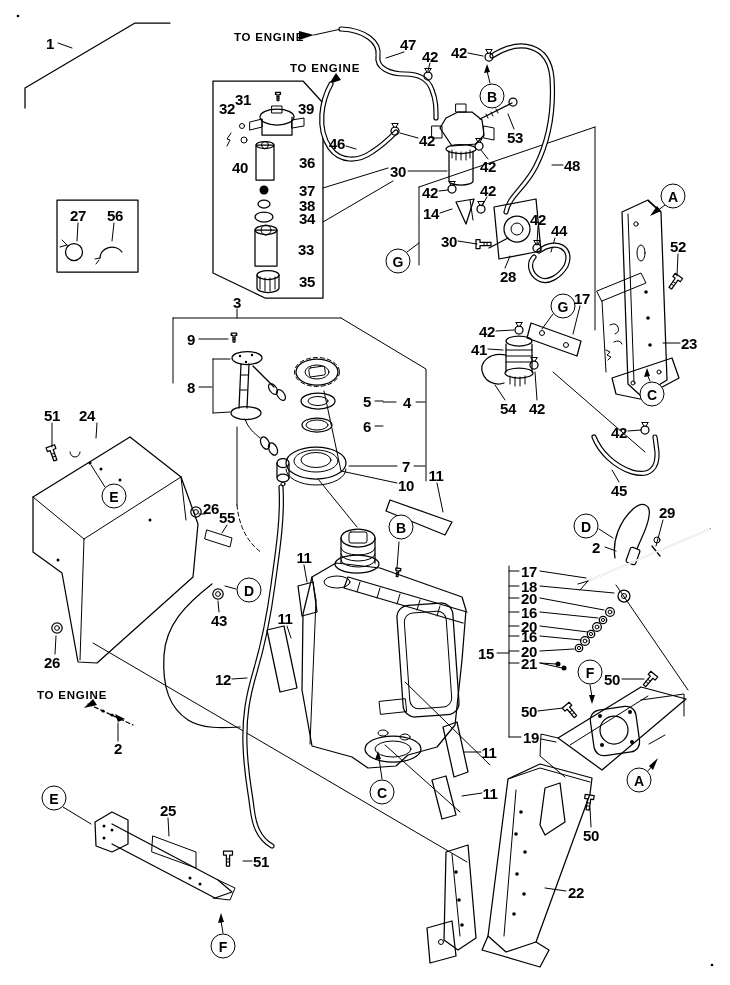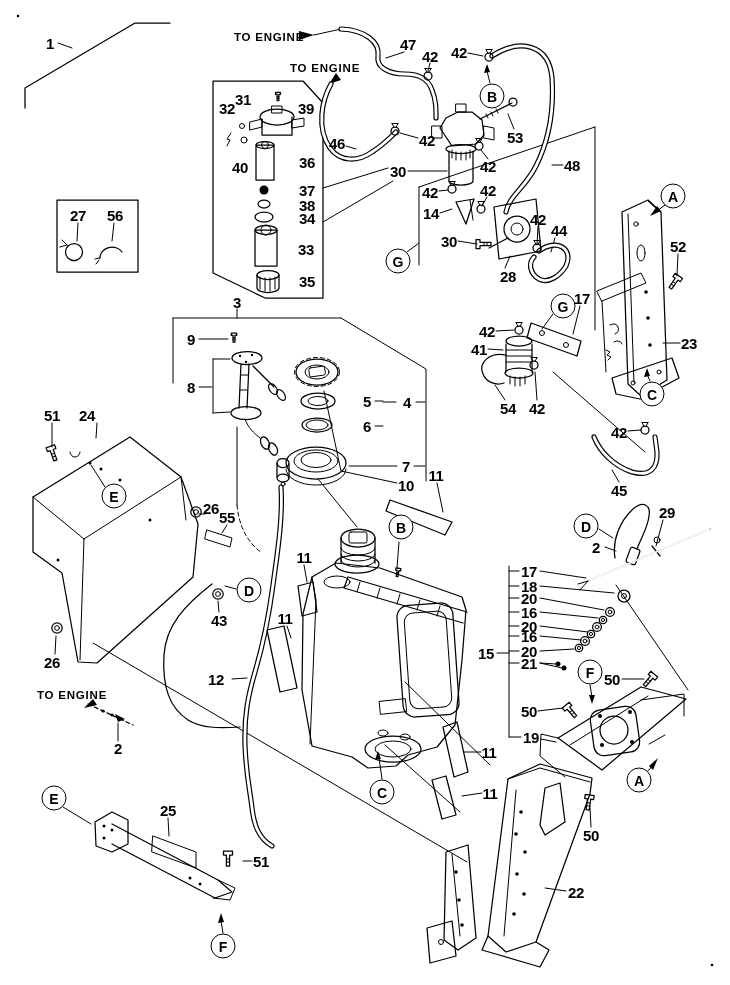--- a/index.html
+++ b/index.html
@@ -414,21 +414,21 @@
       <div class="callout" style="left: 406px; top: 466px;">7</div>
       <div class="callout" style="left: 436px; top: 475px;">11</div>
       <div class="callout" style="left: 406px; top: 485px;">10</div>
       <div class="callout" style="left: 52px; top: 415px;">51</div>
       <div class="callout" style="left: 87px; top: 415px; text-align: right;">24</div>
       <div class="callout" style="left: 211px; top: 508px;">26</div>
       <div class="callout" style="left: 227px; top: 517px;">55</div>
       <div class="callout" style="left: 219px; top: 620px;">43</div>
       <div class="callout" style="left: 52px; top: 662px;">26</div>
       <div class="callout" style="left: 118px; top: 748px;">2</div>
-      <div class="callout" style="left: 216px; top: 679px;">12</div>
+      <div class="callout" style="left: 223px; top: 679px;">12</div>
       <div class="callout" style="left: 304px; top: 557px;">11</div>
       <div class="callout" style="left: 285px; top: 618px;">11</div>
       <div class="callout" style="left: 582px; top: 298px;">17</div>
       <div class="callout" style="left: 689px; top: 343px;">23</div>
       <div class="callout" style="left: 678px; top: 246px;">52</div>
       <div class="callout" style="left: 619px; top: 432px;">42</div>
       <div class="callout" style="left: 619px; top: 490px;">45</div>
       <div class="callout" style="left: 479px; top: 349px;">41</div>
       <div class="callout" style="left: 487px; top: 331px;">42</div>
       <div class="callout" style="left: 508px; top: 408px;">54</div>

